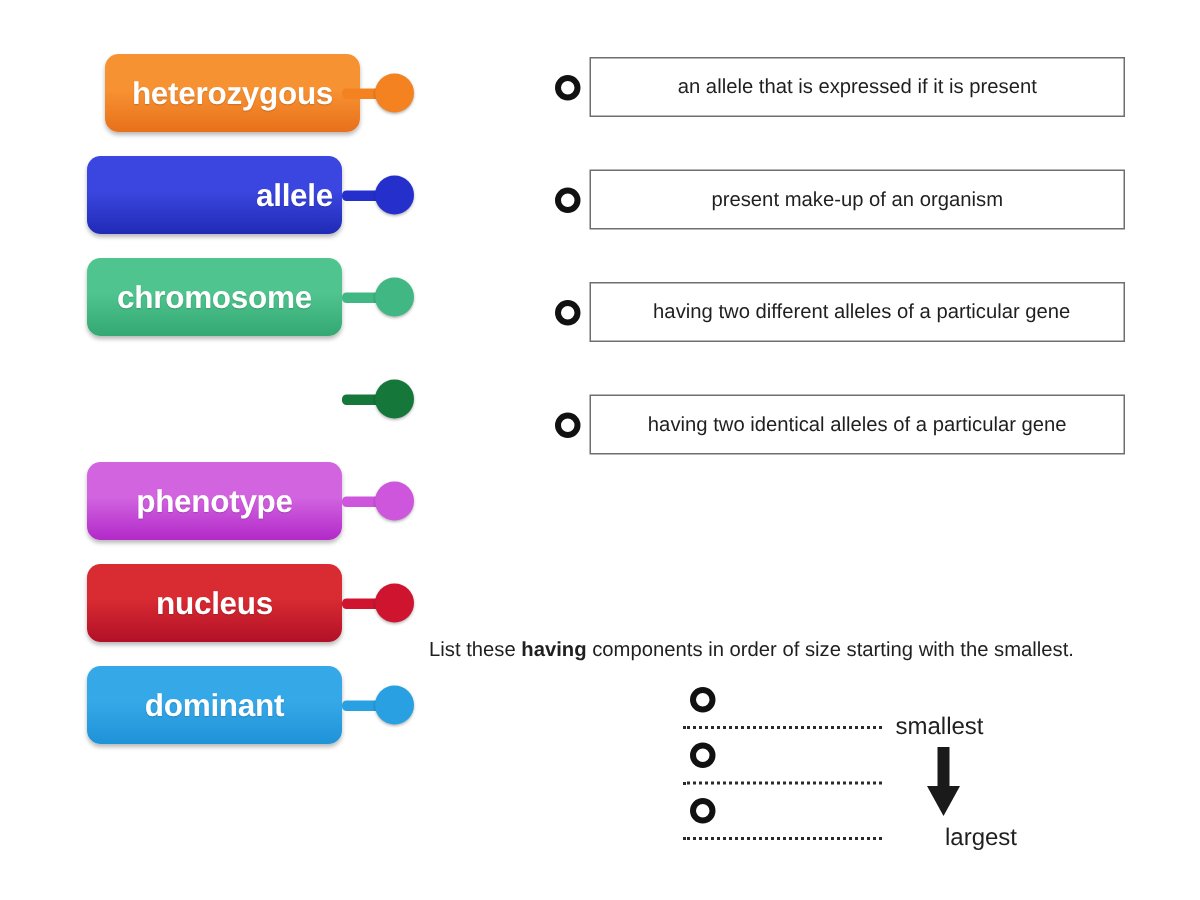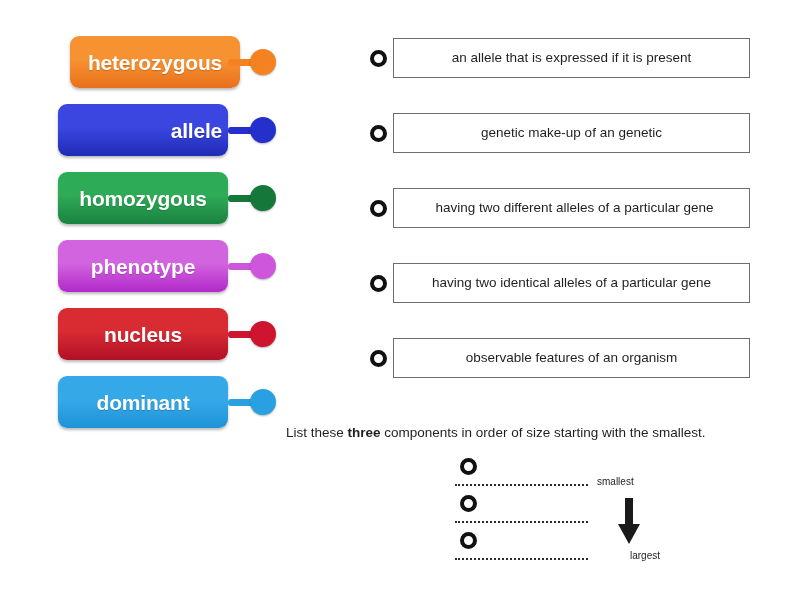--- a/index.html
+++ b/index.html
@@ -161,21 +161,21 @@
   }
   .order-row .dotted-line {
     position: absolute;
     left: 0px;
     top: 26px;
     width: 133px;
     border-bottom: 2px dotted #2a2a2a;
   }
   .rank-label {
     position: absolute;
-    font-size: 10px;
+    font-size: 16px;
     color: #1f1f1f;
     white-space: nowrap;
   }
   #label-smallest { left: 142px; top: 18px; }
   #label-largest  { left: 148px; top: 92px; margin-left: 27px; }
   #size-arrow {
     position: absolute;
     left: 163px;
     top: 40px;
     width: 22px;
@@ -201,25 +201,31 @@
   <div class="term-row">
     <div class="term-chip" style="background: linear-gradient(rgb(59, 70, 224) 0%, rgb(59, 70, 224) 45%, rgb(31, 43, 181) 100%); justify-content: flex-end;">
       <span class="term-label">allele</span>
     </div>
     <div class="term-connector">
       <span class="stem" style="background: rgb(37, 48, 204);"></span>
       <span class="knob" style="background: rgb(37, 48, 204);"></span>
     </div>
   </div>
 
-
-  <div class="term-row">
-    <div class="term-chip" style="background: linear-gradient(rgb(46, 171, 87) 0%, rgb(46, 171, 87) 45%, rgb(27, 130, 65) 100%);">
-      <span class="term-label">homozygous</span>
-    </div>
+  <div class="term-row">
+    <div class="term-chip" style="background: linear-gradient(rgb(79, 196, 142) 0%, rgb(79, 196, 142) 45%, rgb(52, 168, 115) 100%);">
+      <span class="term-label">chromosome</span>
+    </div>
+    <div class="term-connector">
+      <span class="stem" style="background: rgb(65, 183, 131);"></span>
+      <span class="knob" style="background: rgb(65, 183, 131);"></span>
+    </div>
+  </div>
+
+  <div class="term-row">
     <div class="term-connector">
       <span class="stem" style="background: rgb(22, 119, 58);"></span>
       <span class="knob" style="background: rgb(22, 119, 58);"></span>
     </div>
   </div>
 
   <div class="term-row">
     <div class="term-chip" style="background: linear-gradient(rgb(210, 100, 224) 0%, rgb(210, 100, 224) 45%, rgb(178, 41, 201) 100%); justify-content: center;">
       <span class="term-label">phenotype</span>
     </div>
@@ -256,49 +262,43 @@
   <div class="def-row">
     <span class="drop-target" style="border-color: rgb(17, 17, 17);"></span>
     <div class="def-box" style="border-color: rgb(110, 110, 110);">
       <span class="def-text">an allele that is expressed if it is present</span>
     </div>
   </div>
 
   <div class="def-row">
     <span class="drop-target" style="border-color: rgb(17, 17, 17);"></span>
     <div class="def-box" style="border-color: rgb(110, 110, 110);">
-      <span class="def-text">genetic make-up of an genetic</span>
+      <span class="def-text">present make-up of an organism</span>
     </div>
   </div>
 
   <div class="def-row">
     <span class="drop-target" style="border-color: rgb(17, 17, 17);"></span>
     <div class="def-box" style="border-color: rgb(110, 110, 110); padding-left: 16px;">
       <span class="def-text">having two different alleles of a particular gene</span>
     </div>
   </div>
 
   <div class="def-row">
     <span class="drop-target" style="border-color: rgb(17, 17, 17);"></span>
     <div class="def-box" style="border-color: rgb(110, 110, 110);">
       <span class="def-text">having two identical alleles of a particular gene</span>
     </div>
   </div>
 
-  <div class="def-row">
-    <span class="drop-target" style="border-color: rgb(17, 17, 17);"></span>
-    <div class="def-box" style="border-color: rgb(110, 110, 110);">
-      <span class="def-text">observable features of an organism</span>
-    </div>
-  </div>
 
 </div>
 
 <div id="instruction">
-  <span>List these </span><b>three</b><span> components in order of size starting with the smallest.</span>
+  <span>List these </span><b>having</b><span> components in order of size starting with the smallest.</span>
 </div>
 
 <div id="ordering-section">
 
   <div class="order-row r1">
     <span class="drop-target" style="border-color: rgb(17, 17, 17);"></span>
     <span class="dotted-line"></span>
   </div>
 
   <div class="order-row r2">

